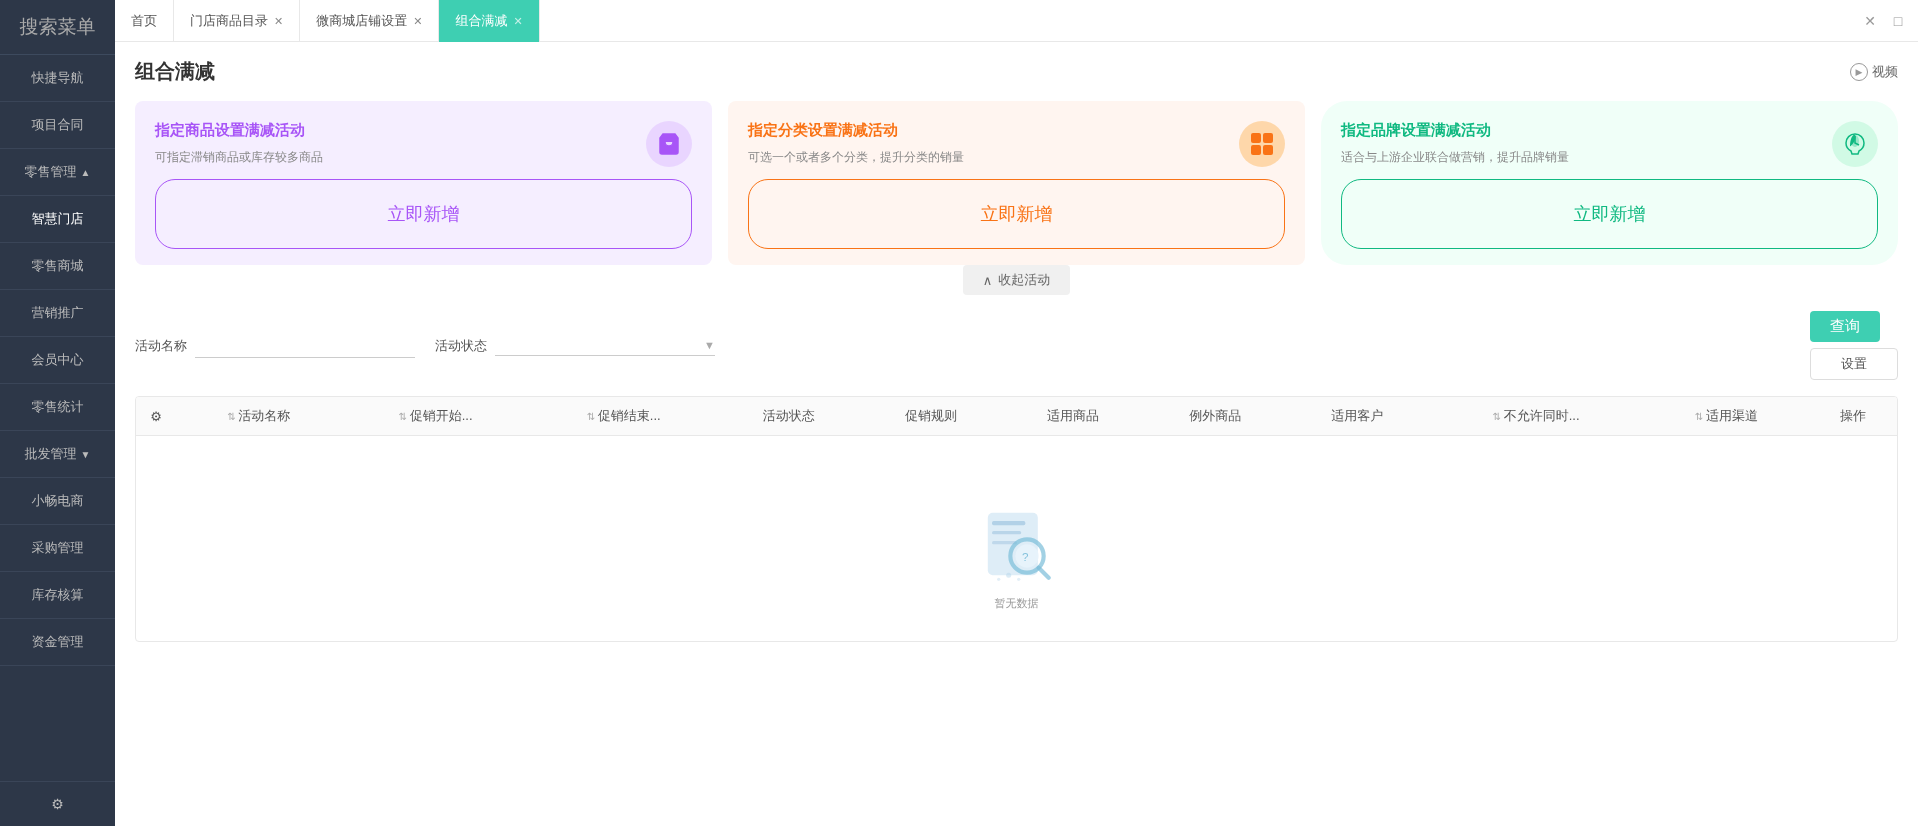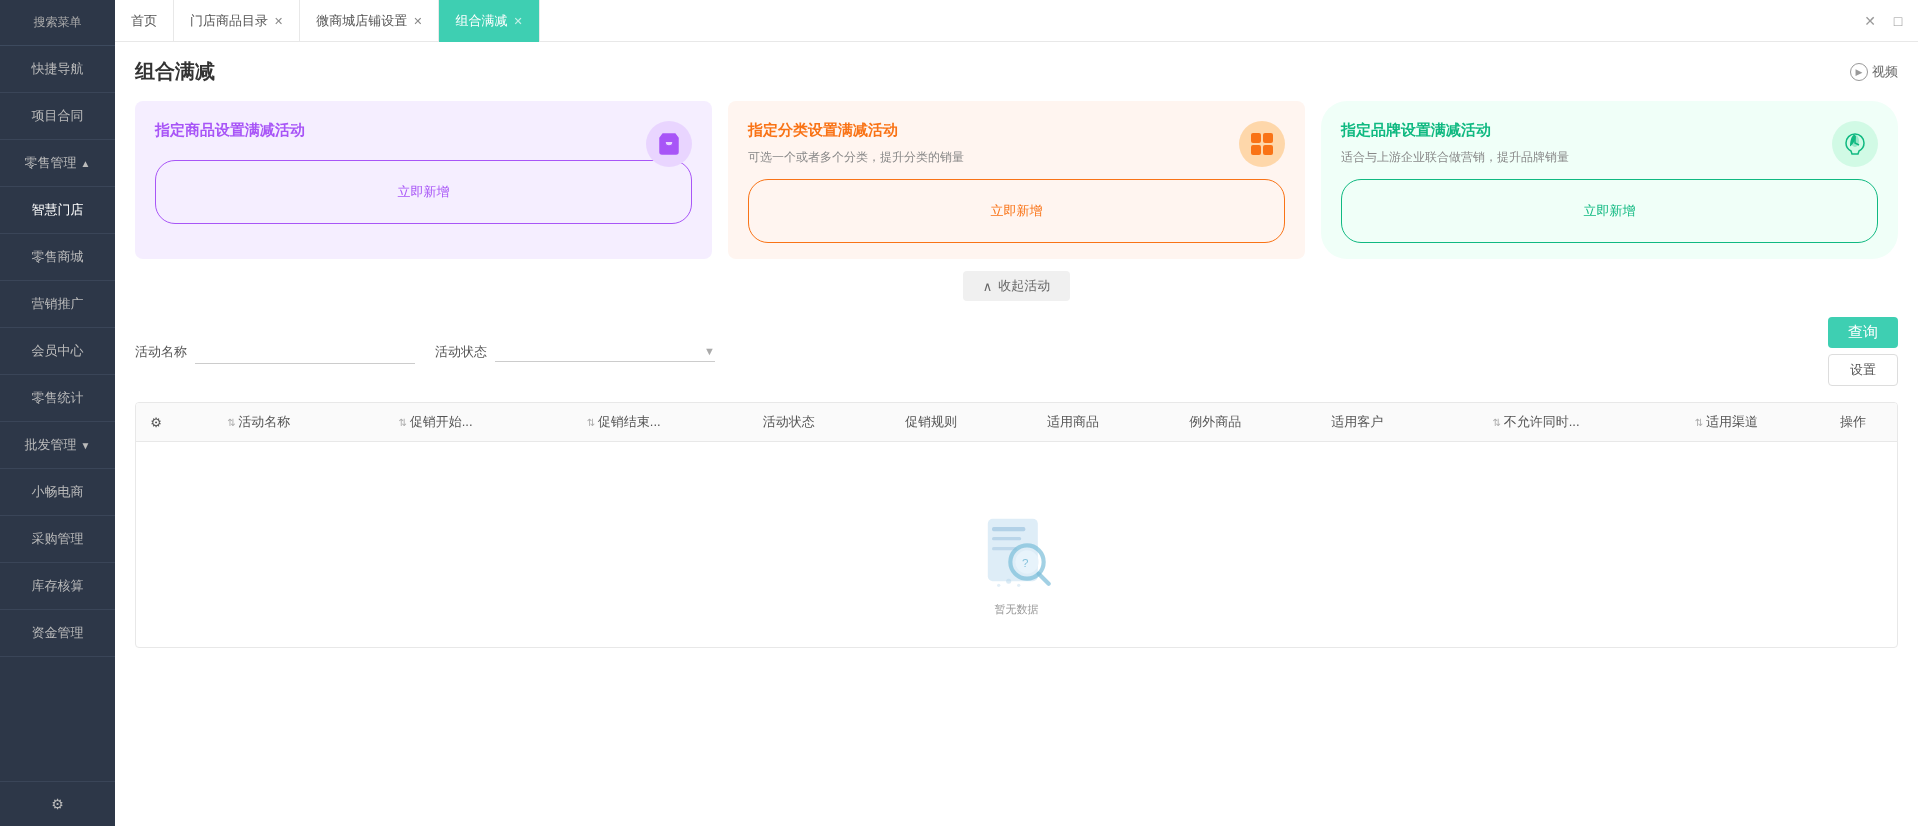--- a/index.html
+++ b/index.html
@@ -10,21 +10,21 @@
       width: 115px;
       background: #2d3748;
       color: #ccc;
       display: flex;
       flex-direction: column;
       flex-shrink: 0;
       height: 100%;
     }
     .sidebar-search {
       padding: 14px 10px;
-      font-size: 12px;
+      font-size: 19px;
       color: #aaa;
       border-bottom: 1px solid #3d4a5e;
       cursor: pointer;
       text-align: center;
     }
     .sidebar-item {
       padding: 14px 17px;
       font-size: 13px;
       color: #bbb;
       cursor: pointer;
@@ -127,21 +127,21 @@
       gap: 4px;
       color: #666;
       font-size: 13px;
       cursor: pointer;
     }
 
     
     .cards-row {
       display: flex;
       gap: 16px;
-      margin-bottom: 12px;
+      margin-bottom: 0;
     }
     .promo-card {
       flex: 1;
       border-radius: 8px;
       padding: 20px 20px 16px;
       position: relative;
       min-height: 145px;
       display: flex;
       flex-direction: column;
     }
@@ -179,21 +179,21 @@
     .icon-purple { background: #e9d5ff; }
     .icon-orange { background: #fed7aa; }
     .icon-green { background: #d1fae5; }
 
     .card-btn {
       margin-top: 12px;
       border: none;
       background: transparent;
       padding: 22px 0;
       cursor: pointer;
-      font-size: 13px;
+      font-size: 18px;
       border-radius: 20px;
       width: 100%;
       text-align: center;
     }
     .card-purple .card-btn { border: 1px solid #a855f7; color: #a855f7; }
     .card-orange .card-btn { border: 1px solid #f97316; color: #f97316; }
     .card-green .card-btn { border: 1px solid #10b981; color: #10b981; }
 
     
     .collapse-bar {
@@ -268,21 +268,21 @@
       text-align: center;
     }
     .btn-settings {
       background: #fff;
       color: #555;
       border: 1px solid #ddd;
       padding: 6px 20px;
       border-radius: 4px;
       cursor: pointer;
       font-size: 13px;
-      width: 70px;
+      width: 88px;
       text-align: center;
     }
 
     
     .table-container {
       border: 1px solid #e8e8e8;
       border-radius: 4px;
       overflow: hidden;
     }
     .data-table {
@@ -393,20 +393,21 @@
       <div class="promo-card card-purple">
         <div class="card-icon icon-purple">
           <svg width="24" height="24" viewBox="0 0 24 24" fill="#a855f7">
             <path d="M6 2L3 6v14a2 2 0 002 2h14a2 2 0 002-2V6l-3-4H6zM3.8 6h16.4M16 10a4 4 0 01-8 0"></path>
             <path d="M6 2L3 6v14a2 2 0 002 2h14a2 2 0 002-2V6l-3-4z" fill="none" stroke="#a855f7" stroke-width="1.5"></path>
             <path d="M16 10a4 4 0 01-8 0" fill="none" stroke="#a855f7" stroke-width="1.5"></path>
             <line x1="3.8" y1="6" x2="20.2" y2="6" stroke="#a855f7" stroke-width="1.5"></line>
           </svg>
         </div>
         <div class="card-title">指定商品设置满减活动</div>
+        <div class="card-desc">可指定滞销商品或库存较多商品</div>
         <button class="card-btn">立即新增</button>
       </div>
 
       <div class="promo-card card-orange">
         <div class="card-icon icon-orange">
           <svg width="26" height="26" viewBox="0 0 26 26" fill="#f97316">
             <rect x="2" y="2" width="10" height="10" rx="2" fill="#f97316"></rect>
             <rect x="14" y="2" width="10" height="10" rx="2" fill="#f97316"></rect>
             <rect x="2" y="14" width="10" height="10" rx="2" fill="#f97316"></rect>
             <rect x="14" y="14" width="10" height="10" rx="2" fill="#f97316"></rect>

